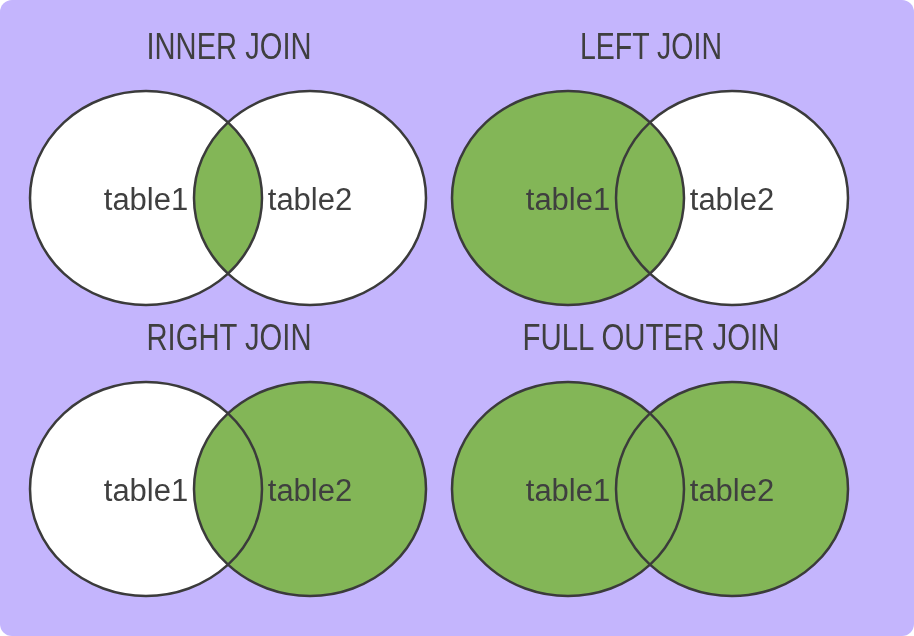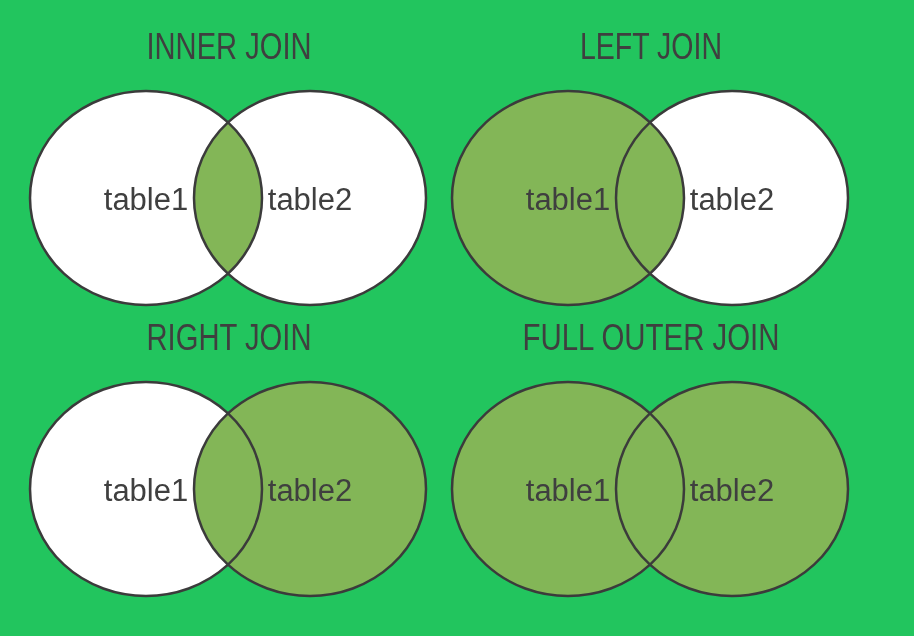--- a/index.html
+++ b/index.html
@@ -27,21 +27,21 @@
     font-weight: 400;
   }
   .outline {
     fill: none;
     stroke-width: 2.5;
   }
 </style>
 </head>
 <body>
 
-<div class="canvas" style="background: #22c55e;">
+<div class="canvas" style="background: #c4b5fd; border-radius: 12px;">
   <svg width="914" height="636" viewBox="0 0 914 636">
     <defs>
       <clipPath id="clip-right-circle">
         <ellipse cx="310" cy="198" rx="116" ry="107"></ellipse>
       </clipPath>
     </defs>
 
     <g transform="translate(0,0)">
       <text class="panel-title" x="229" y="59" text-anchor="middle" textLength="165" lengthAdjust="spacingAndGlyphs" fill="#3F3F3F">INNER JOIN</text>
       <ellipse class="fill-left" cx="146" cy="198" rx="116" ry="107" fill="#ffffff"></ellipse>

